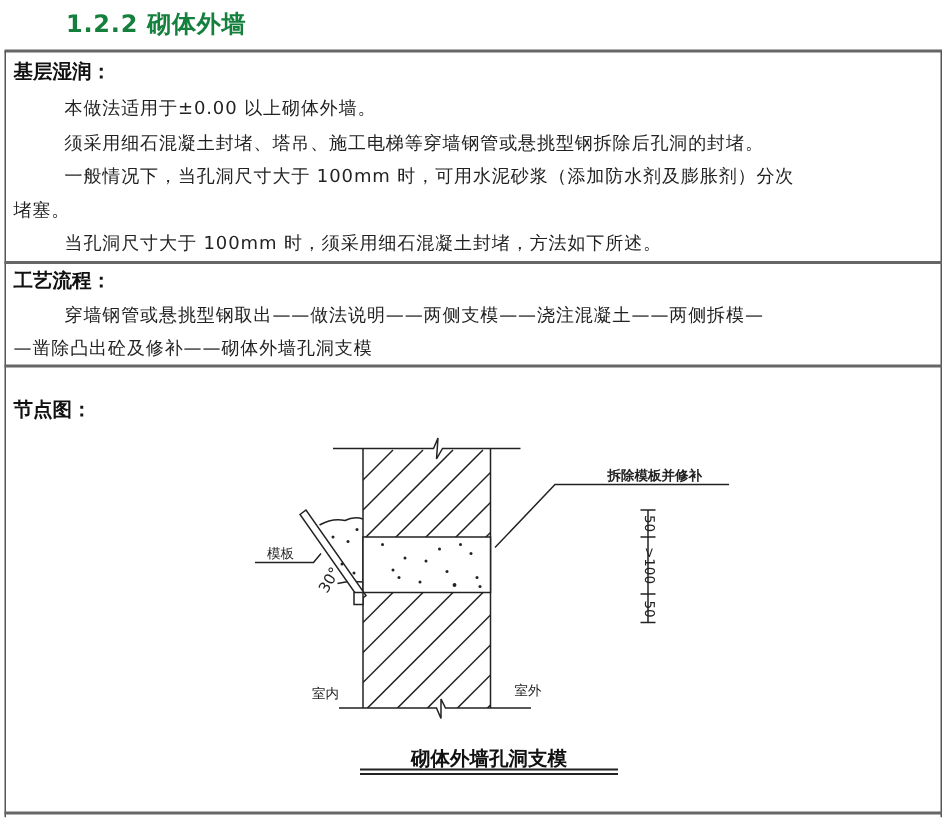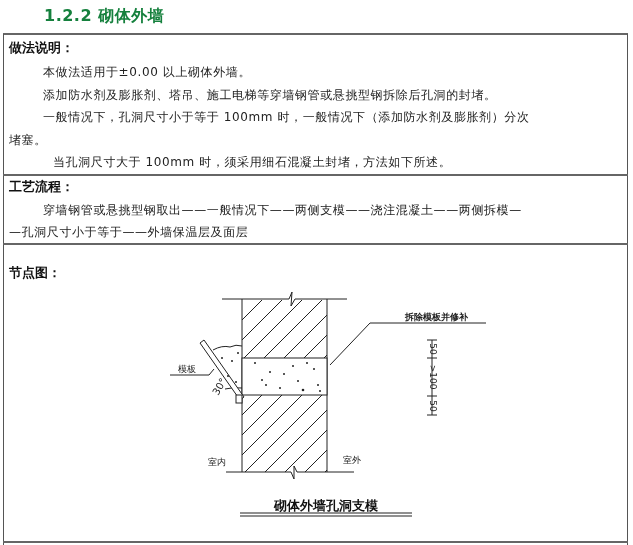--- a/index.html
+++ b/index.html
@@ -18,30 +18,30 @@
 <body>
 
 <div class="heading">1.2.2 砌体外墙</div>
 
 <div class="hline" style="top:33px;"></div>
 <div class="box" style="top:34px;height:511px;"></div>
 <div class="hline" style="top:174px;"></div>
 <div class="hline" style="top:243px;"></div>
 <div class="hline" style="top:541px;"></div>
 
-<div class="sec-title" style="top:39px;">做法说明：</div>
+<div class="sec-title" style="top:39px;">基层湿润：</div>
 <div class="para" style="left:43px;top:64px;">本做法适用于±0.00 以上砌体外墙。</div>
-<div class="para" style="left:43px;top:87px;">添加防水剂及膨胀剂、塔吊、施工电梯等穿墙钢管或悬挑型钢拆除后孔洞的封堵。</div>
-<div class="para" style="left:43px;top:109px;">一般情况下，孔洞尺寸小于等于 100mm 时，一般情况下（添加防水剂及膨胀剂）分次</div>
+<div class="para" style="left:43px;top:87px;">须采用细石混凝土封堵、塔吊、施工电梯等穿墙钢管或悬挑型钢拆除后孔洞的封堵。</div>
+<div class="para" style="left:43px;top:109px;">一般情况下，当孔洞尺寸大于 100mm 时，可用水泥砂浆（添加防水剂及膨胀剂）分次</div>
 <div class="para" style="left:9px;top:132px;font-family:Liberation Mono, monospace;">堵塞。</div>
-<div class="para" style="left:53px;top:154px;">当孔洞尺寸大于 100mm 时，须采用细石混凝土封堵，方法如下所述。</div>
+<div class="para" style="left:43px;top:154px;">当孔洞尺寸大于 100mm 时，须采用细石混凝土封堵，方法如下所述。</div>
 
 <div class="sec-title" style="top:178px;text-align:center;">工艺流程：</div>
-<div class="para" style="left:43px;top:202px;">穿墙钢管或悬挑型钢取出——一般情况下——两侧支模——浇注混凝土——两侧拆模—</div>
-<div class="para" style="left:9px;top:224px;">—孔洞尺寸小于等于——外墙保温层及面层</div>
+<div class="para" style="left:43px;top:202px;">穿墙钢管或悬挑型钢取出——做法说明——两侧支模——浇注混凝土——两侧拆模—</div>
+<div class="para" style="left:9px;top:224px;">—凿除凸出砼及修补——砌体外墙孔洞支模</div>
 
 <div class="sec-title" style="top:264px;">节点图：</div>
 
 <svg width="633" height="545" style="position:absolute;left:0;top:0;" xmlns="http://www.w3.org/2000/svg">
   <defs>
     <clipPath id="wallUpper">
         <rect x="242" y="299" width="85" height="59"></rect>
       </clipPath>
     <clipPath id="wallLower">
         <rect x="242" y="395" width="85" height="77"></rect>

